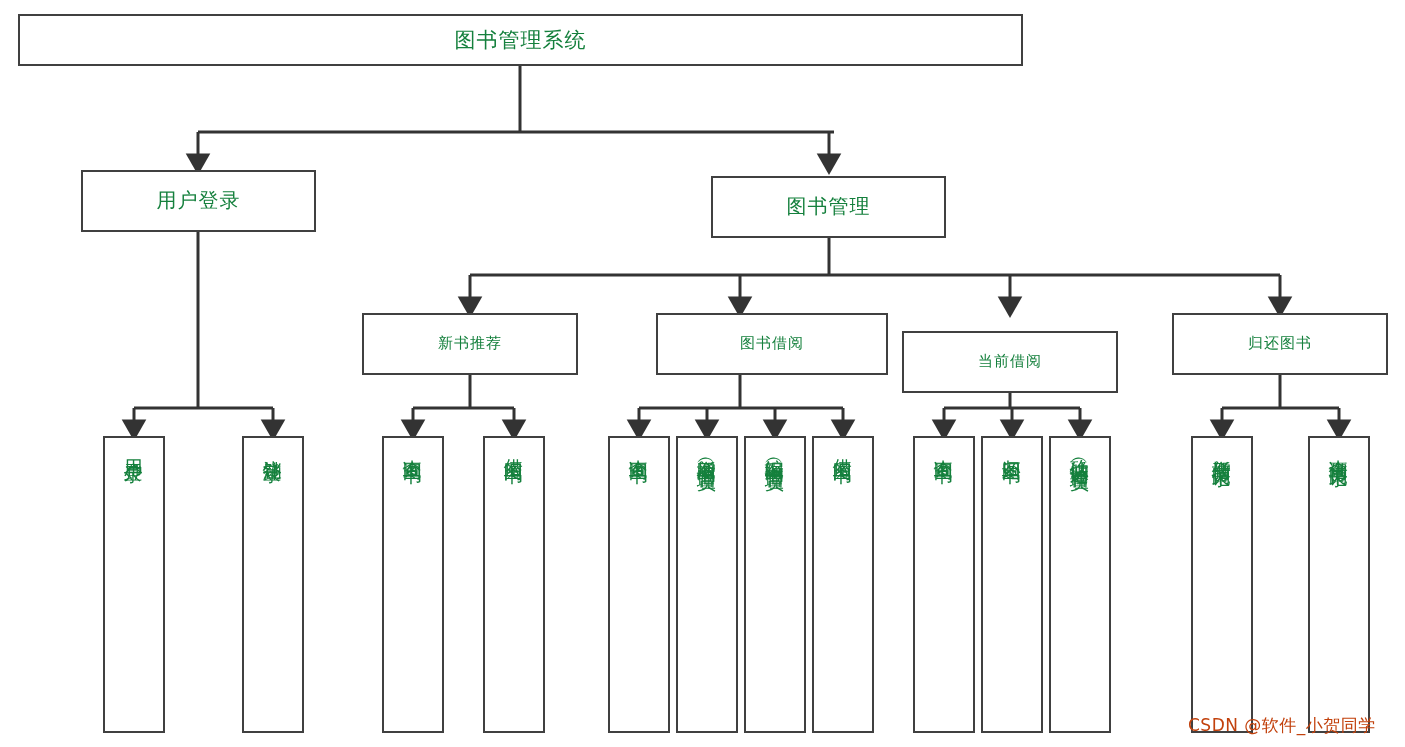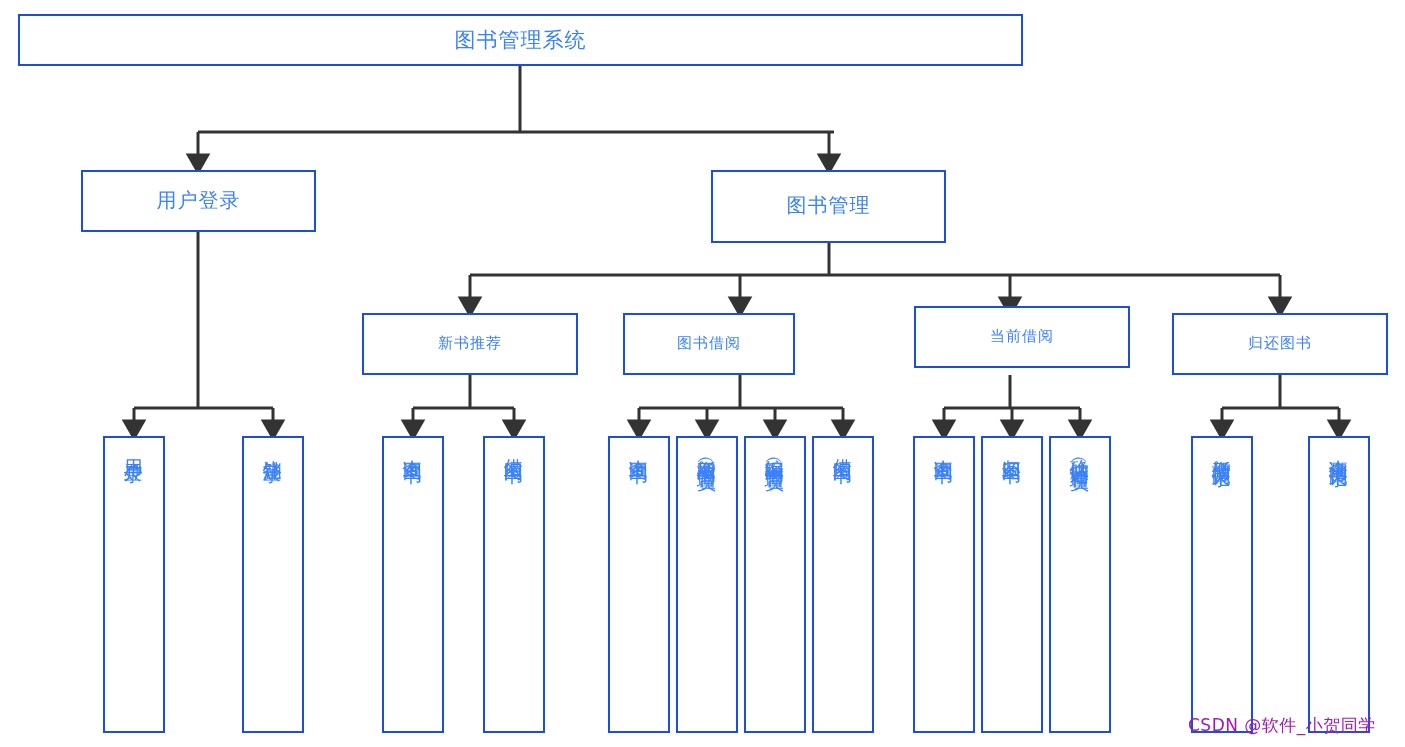--- a/index.html
+++ b/index.html
@@ -22,26 +22,26 @@
     position: absolute;
     left: 0;
     top: 0;
     width: 1405px;
     height: 747px;
     pointer-events: none;
   }
   .node {
     position: absolute;
     box-sizing: border-box;
-    border: 2px solid #1d4ed8;
+    border: 2px solid #404040;
     background: #ffffff;
     display: flex;
     align-items: center;
     justify-content: center;
-    color: #3b82f6;
+    color: #15803d;
     text-align: center;
     line-height: 1.18;
   }
   .node.level-0 {
     font-size: 21px;
   }
   .node.level-1 {
     font-size: 20px;
   }
   .node.level-2 {
@@ -62,21 +62,21 @@
   }
   .node .hlabel {
     display: block;
     letter-spacing: 1px;
   }
   #watermark {
     position: absolute;
     left: 1188px;
     top: 714px;
     font-size: 17px;
-    color: #a21caf;
+    color: #c2410c;
     white-space: nowrap;
     letter-spacing: 0.5px;
     font-family: "DejaVu Sans", "Liberation Sans", sans-serif;
   }
 </style>
 </head>
 <body>
 
 <div id="diagram-root">
 
@@ -131,33 +131,33 @@
   </svg>
 
   <div class="node level-0" style="left:18px; top:14px; width:1005px; height:52px;">
     <span class="hlabel">图书管理系统</span>
   </div>
 
   <div class="node level-1" style="left:81px; top:170px; width:235px; height:62px;">
     <span class="hlabel">用户登录</span>
   </div>
 
-  <div class="node level-1" style="left:711px; top:170px; width:235px; height:73px;font-family:Liberation Mono, monospace;">
+  <div class="node level-1" style="left:711px; top:176px; width:235px; height:62px;">
     <span class="hlabel">图书管理</span>
   </div>
 
   <div class="node level-2" style="left:362px; top:313px; width:216px; height:62px;">
     <span class="hlabel">新书推荐</span>
   </div>
 
-  <div class="node level-2" style="left:623px; top:313px; width:172px; height:62px;">
+  <div class="node level-2" style="left:656px; top:313px; width:232px; height:62px;">
     <span class="hlabel">图书借阅</span>
   </div>
 
-  <div class="node level-2" style="left:902px; top:306px; width:216px; height:62px;margin-left:12px;">
+  <div class="node level-2" style="left:902px; top:331px; width:216px; height:62px;">
     <span class="hlabel">当前借阅</span>
   </div>
 
   <div class="node level-2" style="left:1172px; top:313px; width:216px; height:62px;">
     <span class="hlabel">归还图书</span>
   </div>
 
   <div class="node leaf" style="left:103px; top:436px; width:62px; height:297px;">
     <span class="vlabel">用户登录</span>
   </div>

